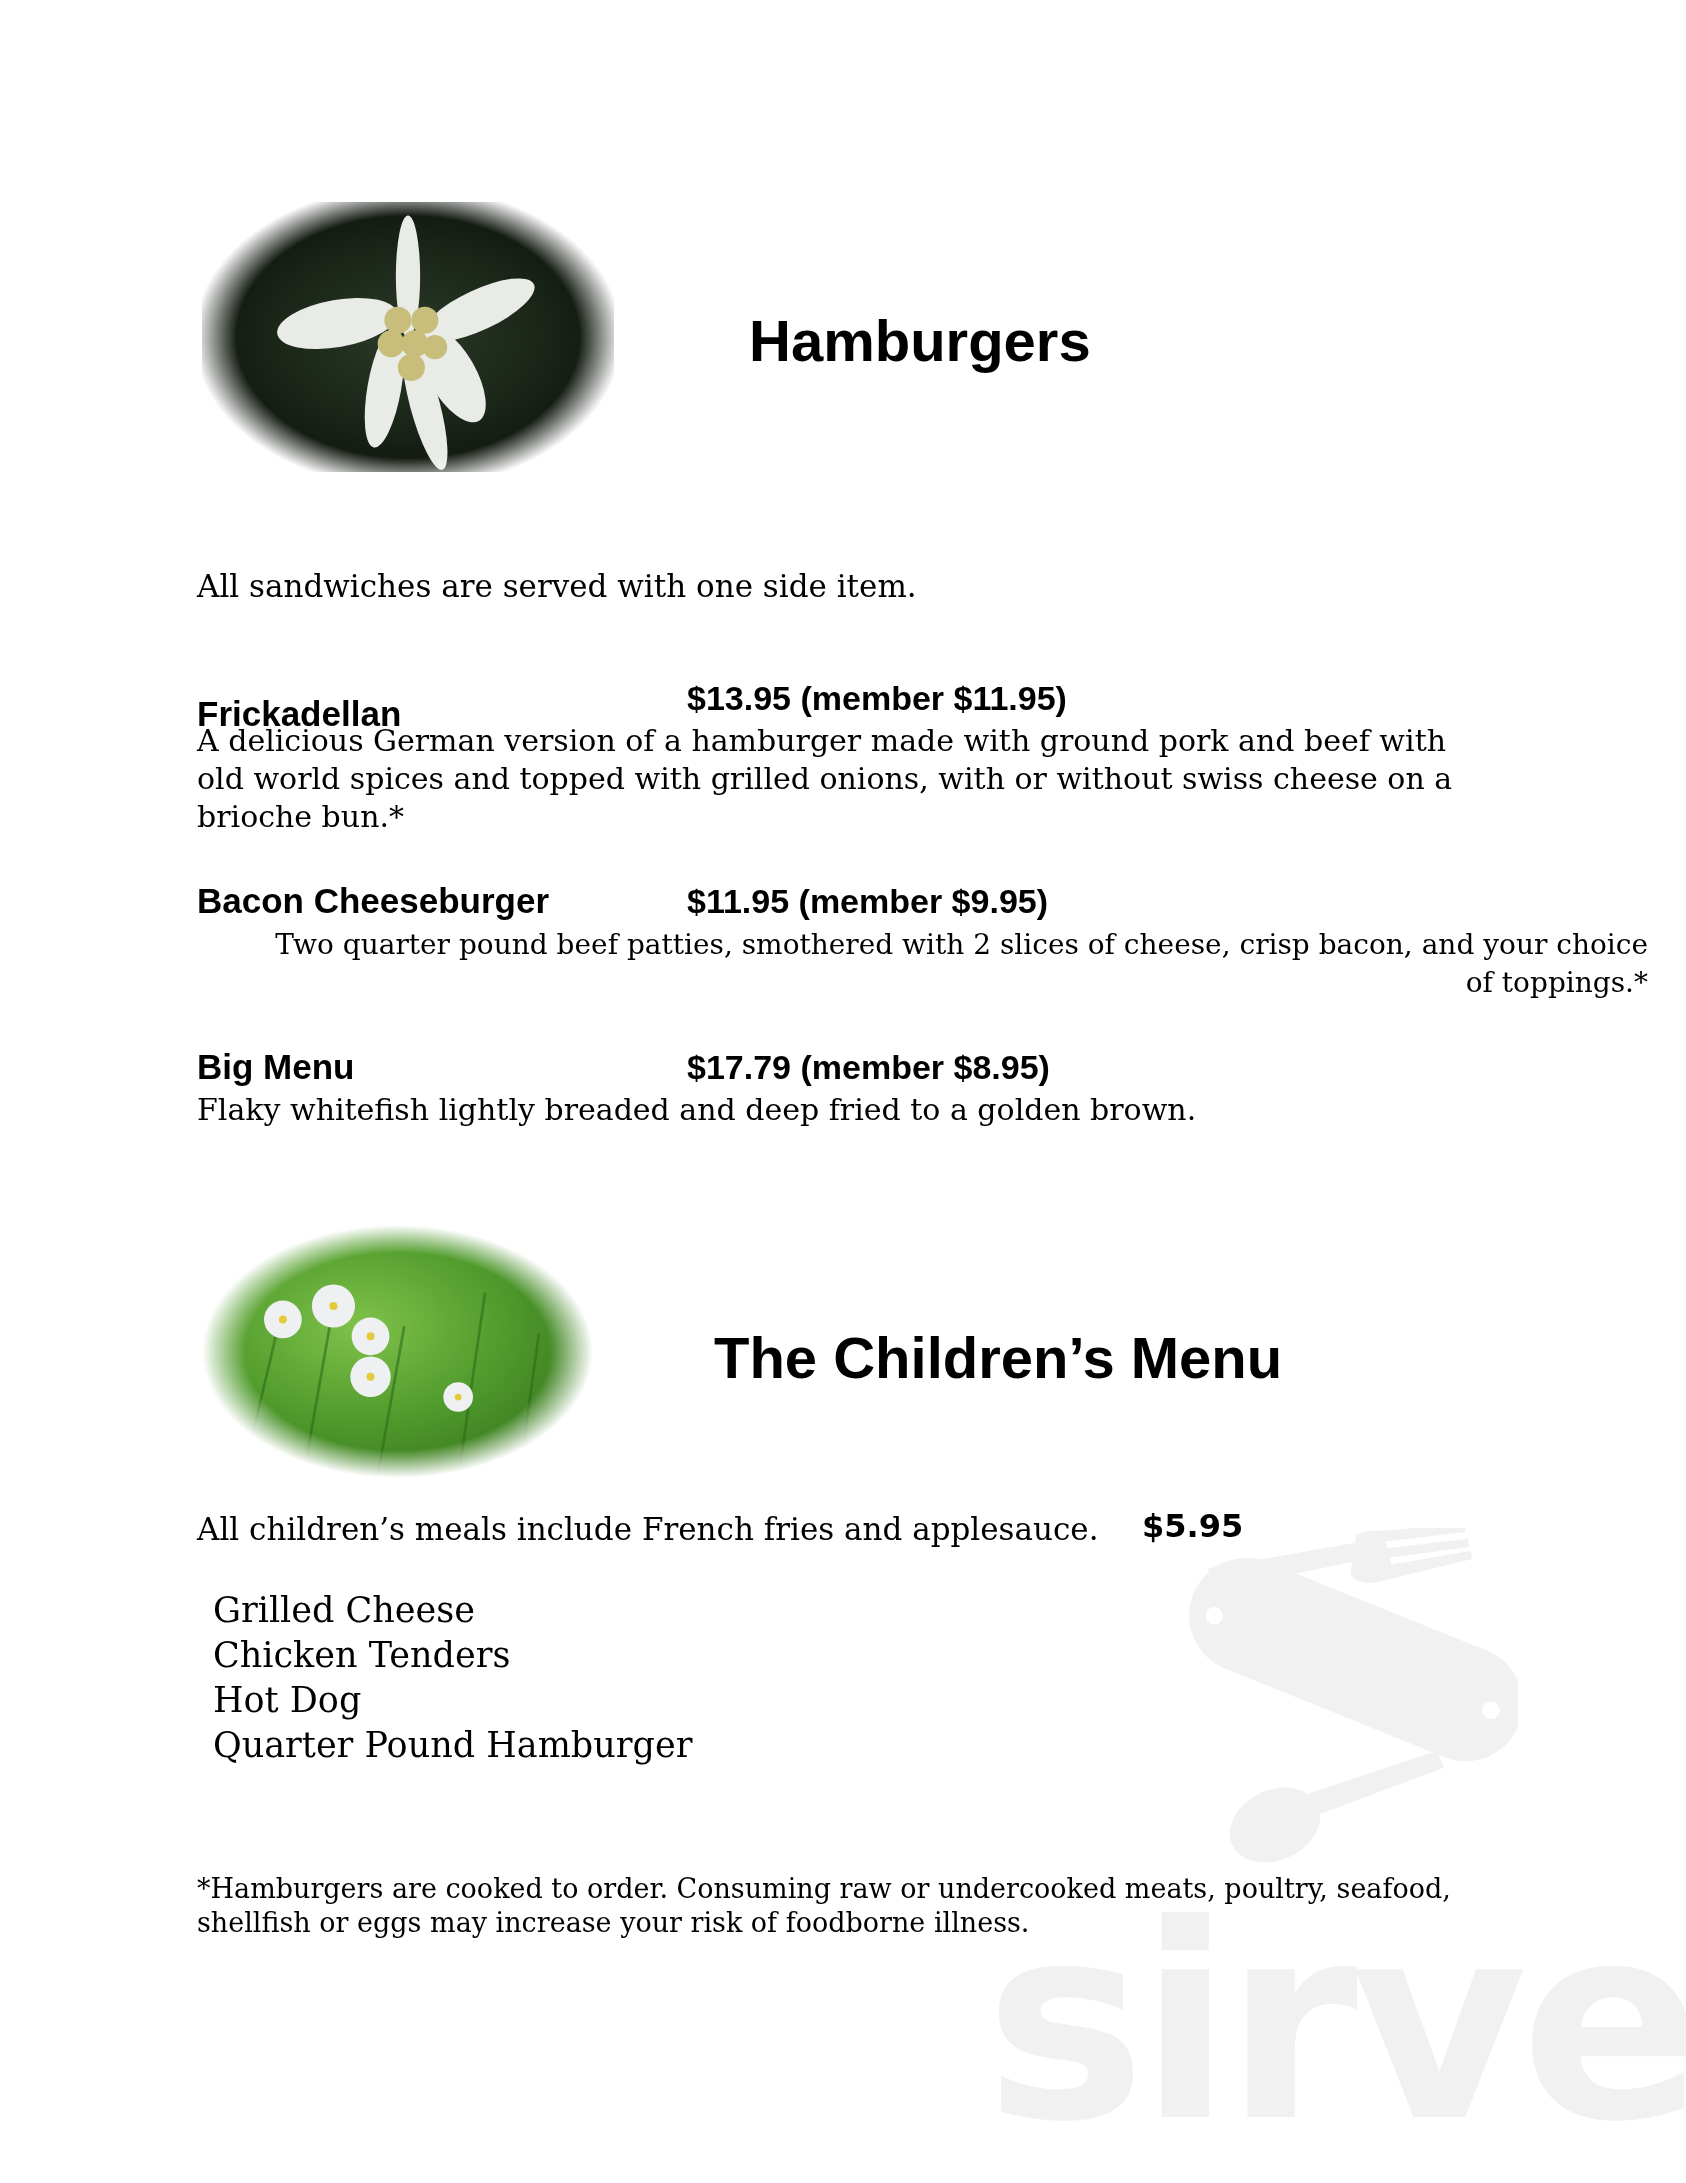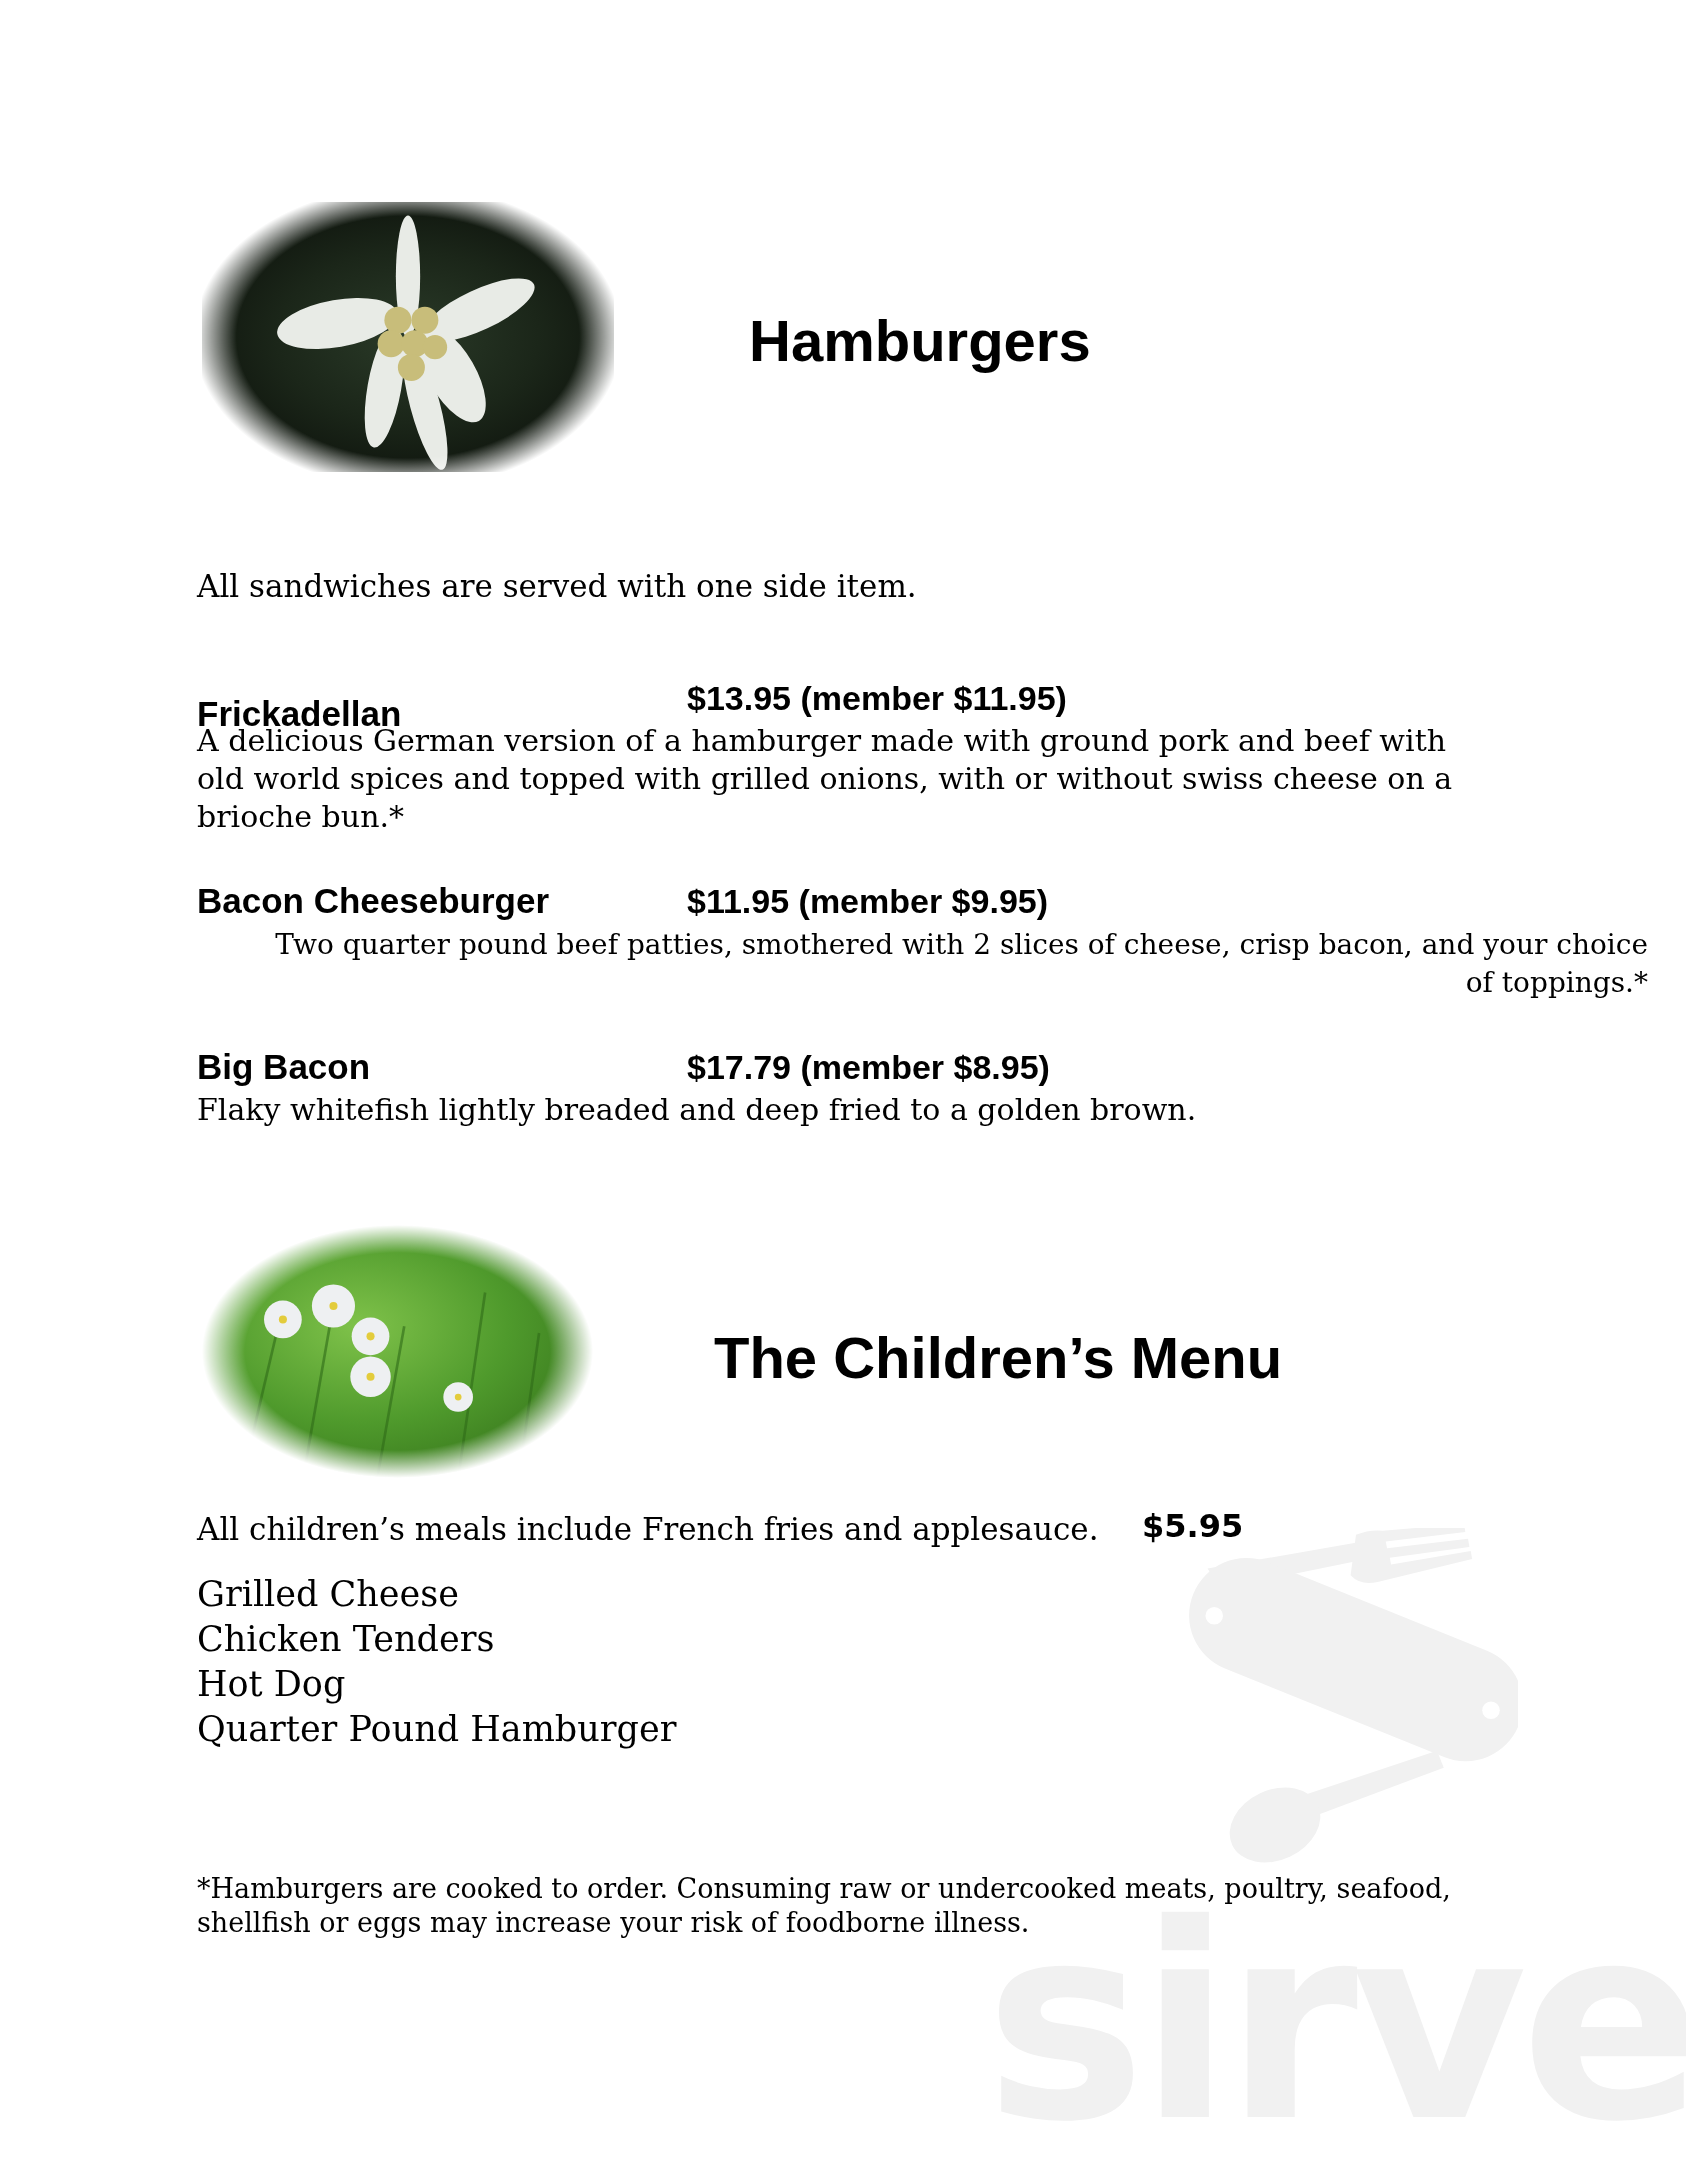--- a/index.html
+++ b/index.html
@@ -28,21 +28,21 @@
   .h-children { left: 714px; top: 1324px; font-size: 58px; }
 
   .intro1 { left: 197px; top: 568px; font-size: 31px; }
 
   .item-name { font-size: 35px; }
   .item-price { font-size: 34px; }
   .desc { font-size: 30px; line-height: 38px; width: 1349px; }
 
   .kids-intro { left: 197px; top: 1511px; font-size: 31px; }
   .kids-price { left: 1142px; top: 1507px; font-family: "DejaVu Sans", sans-serif; font-weight: bold; font-size: 32px; }
-  .kids-list { left: 197px; top: 1572px; font-size: 35px; line-height: 45px; margin: 0; padding: 0; list-style: none; }
+  .kids-list { left: 197px; top: 1572px; font-size: 35px; line-height: 45px; margin: 16px; padding: 0; list-style: none; }
   .footnote { left: 197px; top: 1872px; font-size: 27px; line-height: 34px; width: 1349px; }
 </style>
 </head>
 <body>
 
 <svg class="abs wm-logo" viewBox="0 0 560 600">
   <g fill="#f1f1f1">
     <path d="M100 60 L330 20 L340 45 L120 90 Z"></path>
     <path d="M320 10 q20 -8 40 -6 l120 -10 l2 12 l-118 14 l2 10 l120 -14 l2 12 l-118 16 l2 10 l118 -20 l2 12 l-140 34 q-25 6 -40 -10 z"></path>
     <rect x="60" y="110" width="520" height="170" rx="85" transform="rotate(22 320 195)"></rect>
@@ -86,21 +86,21 @@
   <div>brioche bun.*</div>
 </div>
 
 <div class="abs sans item-name" style="left:197px; top:881px;">Bacon Cheeseburger</div>
 <div class="abs sans item-price" style="left:687px; top:882px;">$11.95 (member $9.95)</div>
 <div class="abs serif desc" style="left:197px; top:926px; font-size:28px; width:1451px;text-align:right;">
   <div>Two quarter pound beef patties, smothered with 2 slices of cheese, crisp bacon, and your choice</div>
   <div>of toppings.*</div>
 </div>
 
-<div class="abs sans item-name" style="left:197px; top:1047px;">Big Bacon</div>
+<div class="abs sans item-name" style="left:197px; top:1047px;">Big Menu</div>
 <div class="abs sans item-price" style="left:687px; top:1048px;">$17.79 (member $8.95)</div>
 <div class="abs serif desc" style="left:197px; top:1091px;">
   <div>Flaky whitefish lightly breaded and deep fried to a golden brown.</div>
 </div>
 
 <div class="abs photo2">
   <svg width="391" height="253" viewBox="0 0 580 375">
     <g stroke="#2f6b18" stroke-width="4" opacity="0.6">
       <line x1="60" y1="375" x2="120" y2="120"></line>
         <line x1="150" y1="375" x2="200" y2="90"></line>

